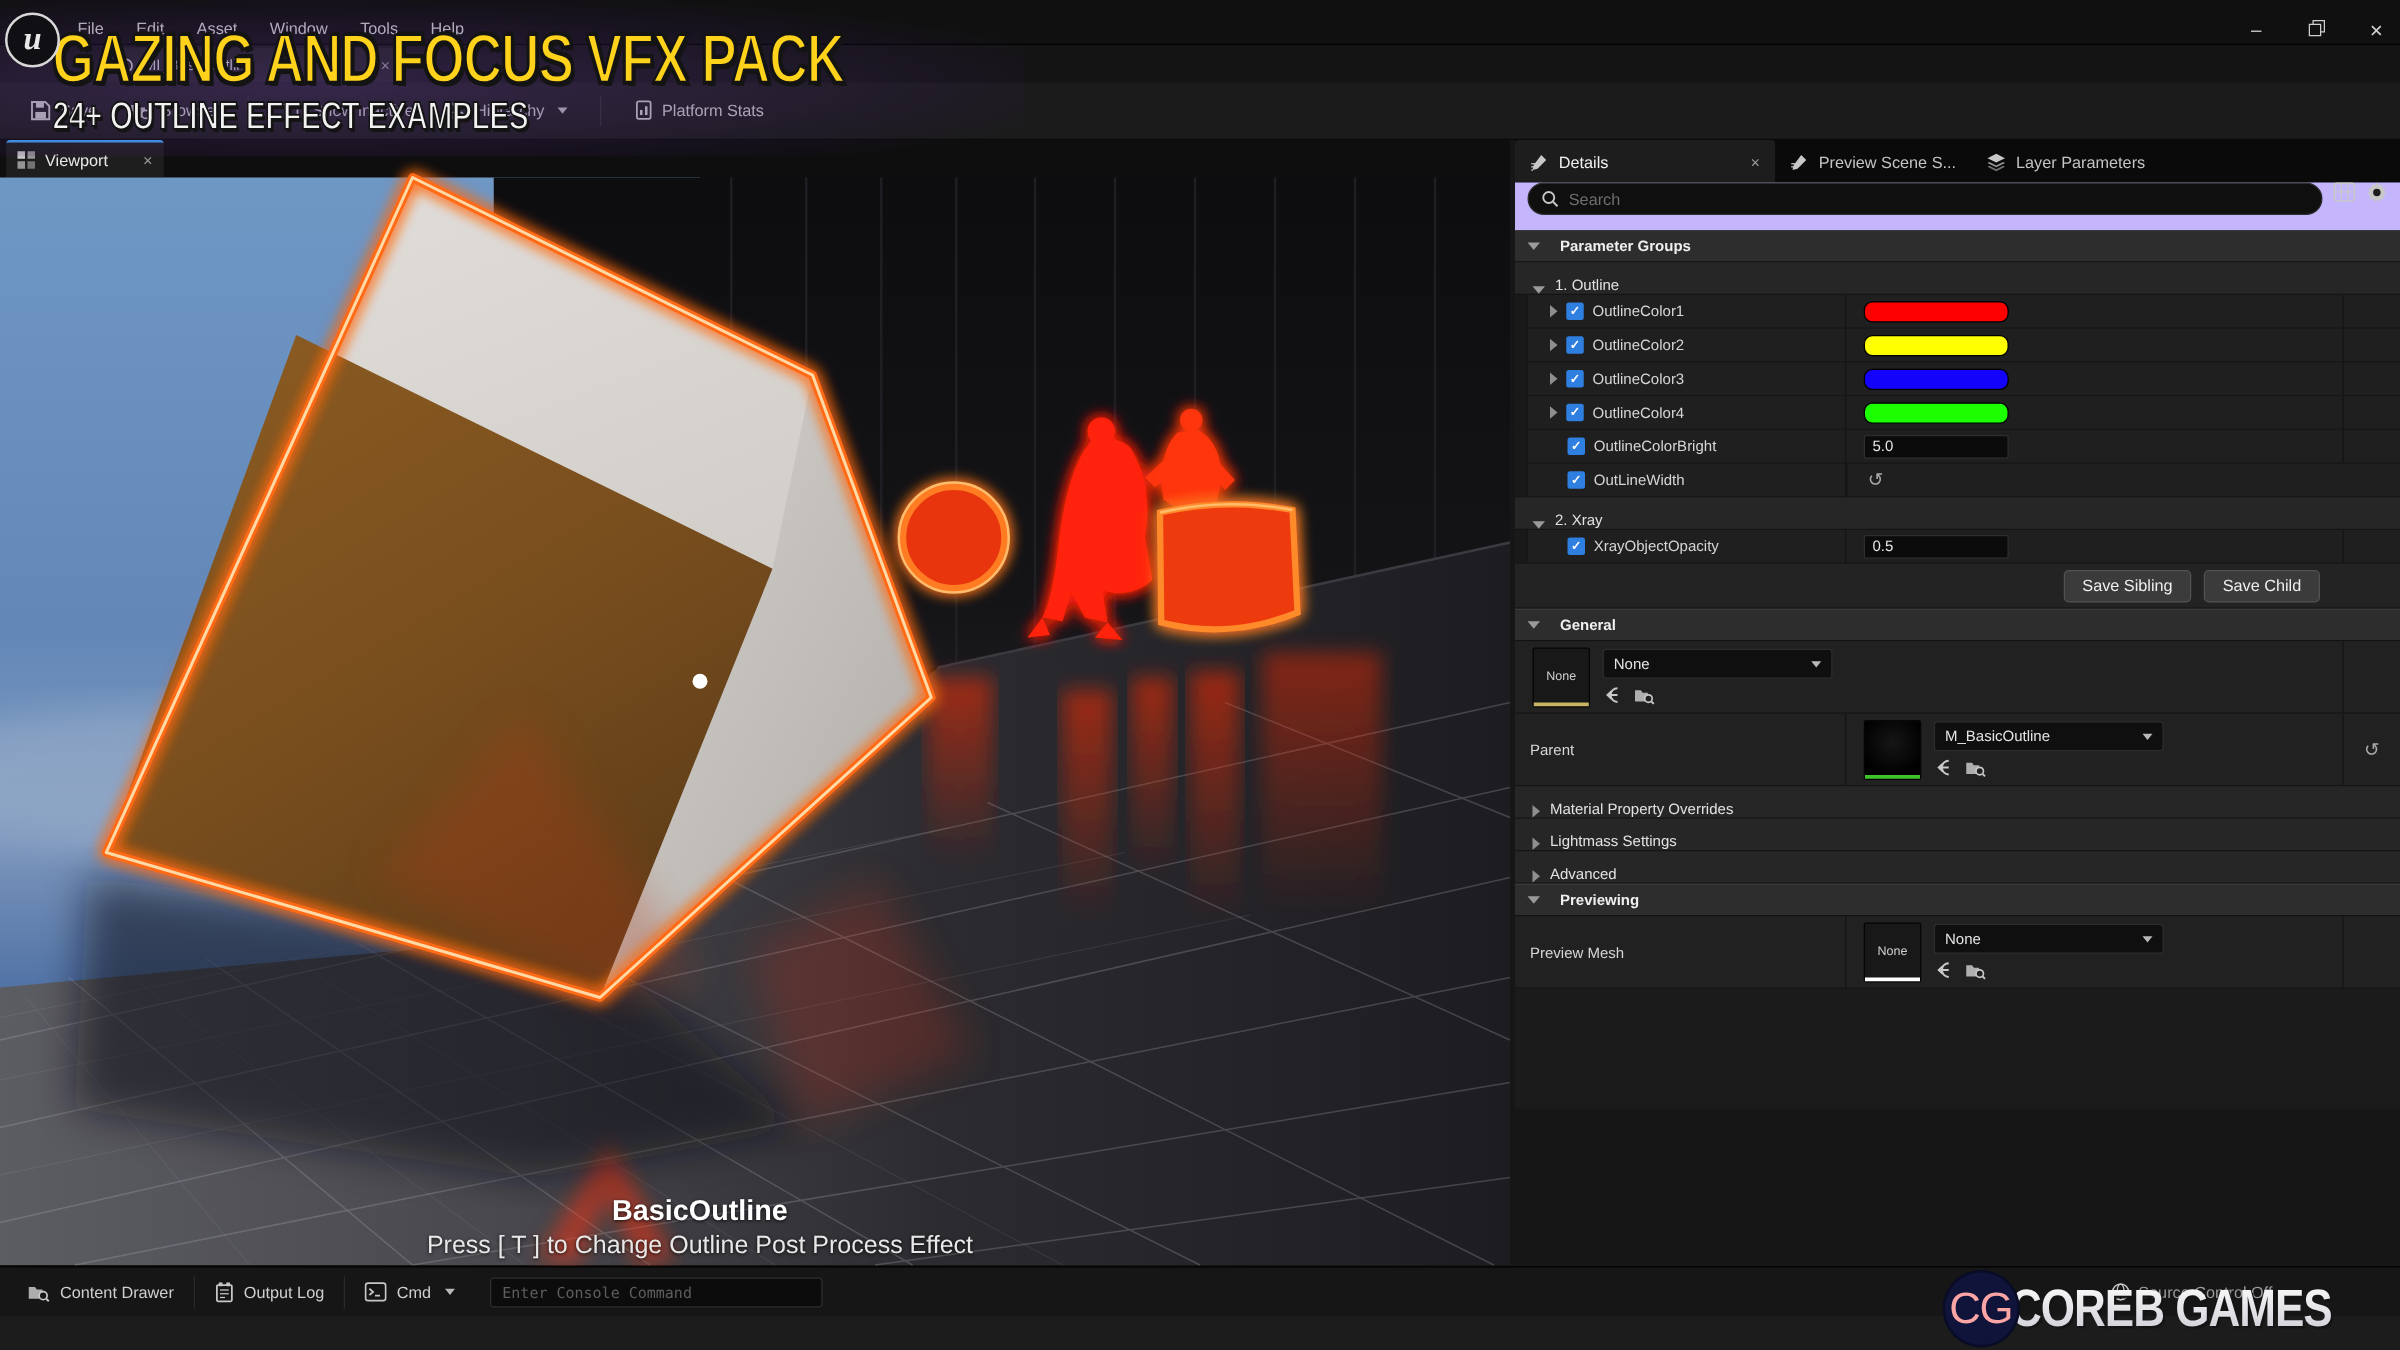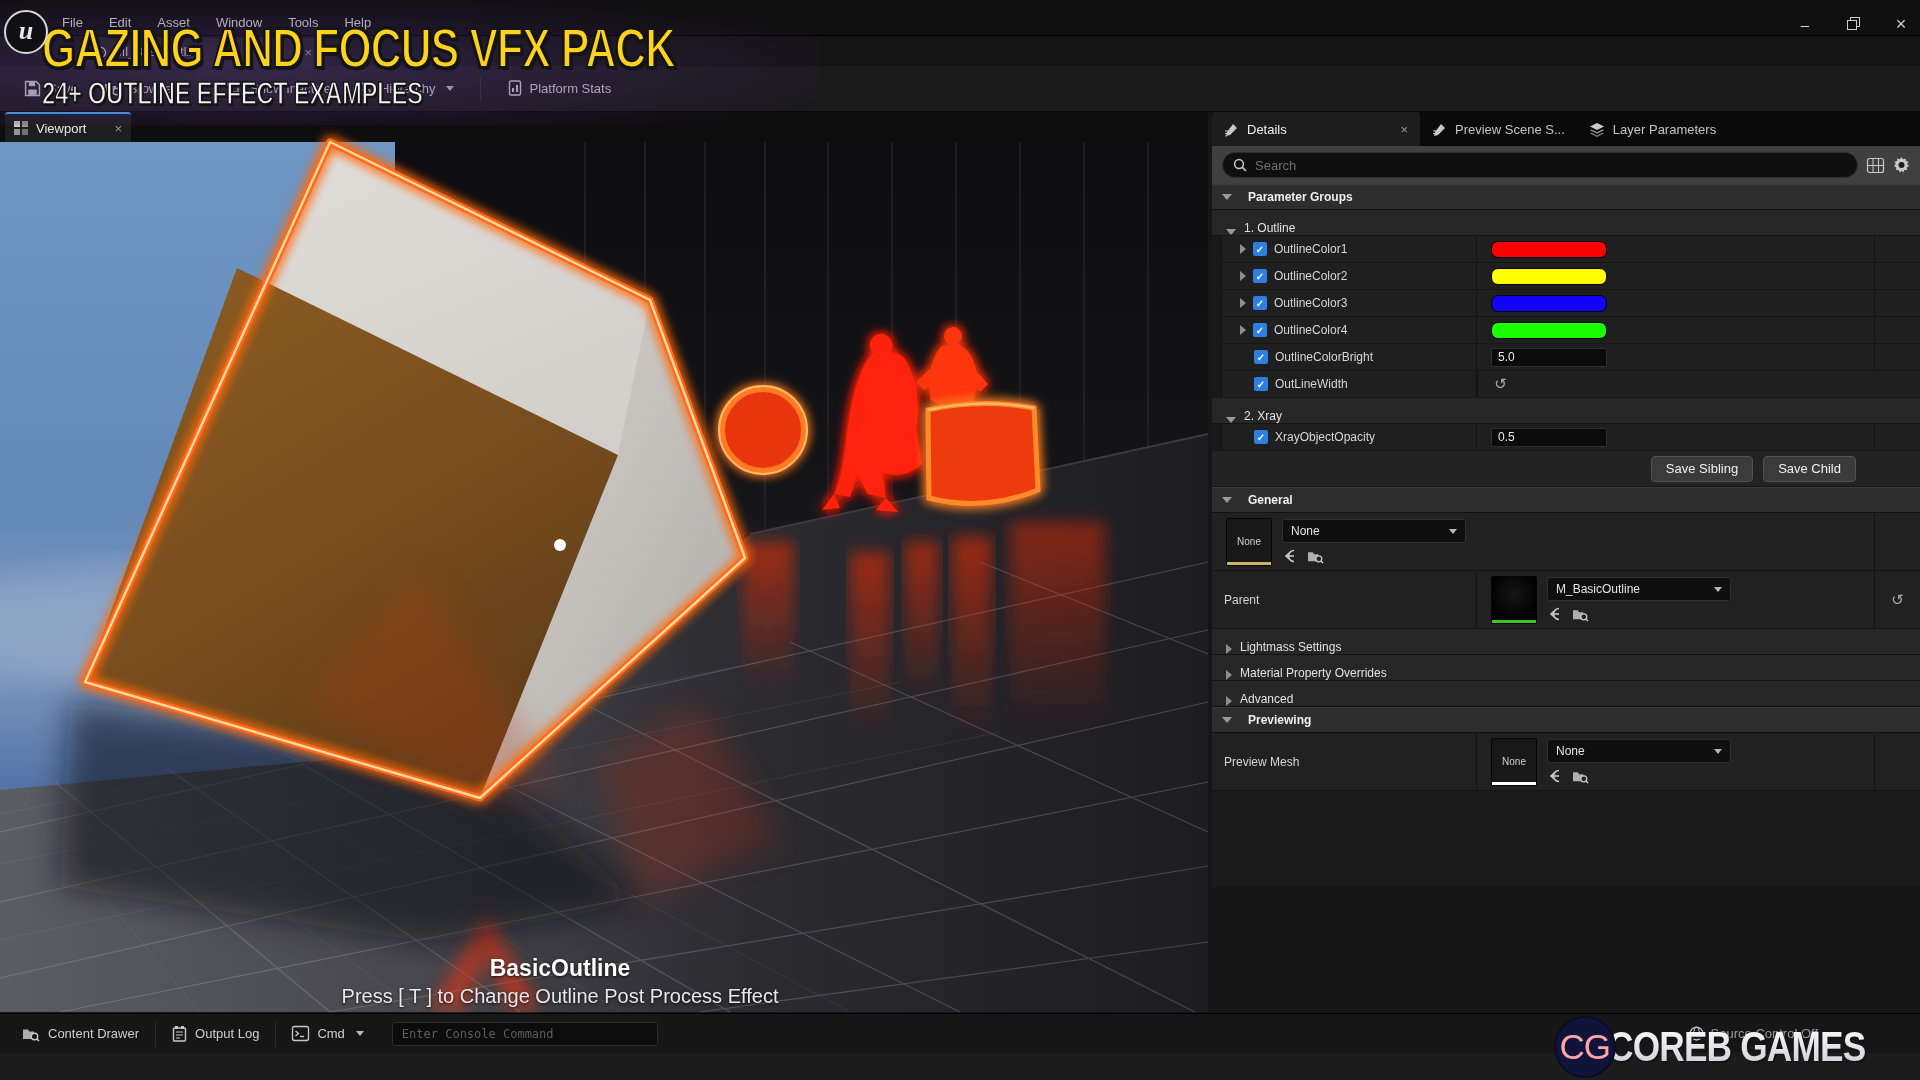--- a/index.html
+++ b/index.html
@@ -52,21 +52,21 @@
   .vp-caption { position:absolute; left:0; top:955px; width:1120px; text-align:center; z-index:20; pointer-events:none; }
   .vp-caption .t1 { font-size:23px; font-weight:bold; color:#ffffff; text-shadow:0 1px 3px rgba(0,0,0,.8); }
   .vp-caption .t2 { font-size:20px; color:#e8e8e8; margin-top:3px; text-shadow:0 1px 3px rgba(0,0,0,.8); }
 
   
   .details { position:absolute; left:1212px; top:112px; width:708px; height:775px; background:#1b1b1b; display:flex; flex-direction:column; }
   .dtabs { height:34px; background:#0a0a0a; display:flex; align-items:stretch; flex:none; }
   .dtab { display:flex; align-items:center; gap:8px; padding:0 12px; font-size:13px; color:#c4c4c4; }
   .dtab.active { background:#1d1d1d; color:#f0f0f0; width:208px; border-radius:3px 3px 0 0; }
   .dtab.active .x { margin-left:auto; color:#9a9a9a; }
-  .searchrow { height:38px; background:#404040; display:flex; align-items:center; padding:0 10px; gap:9px; flex:none; }
+  .searchrow { height:38px; background:#c4b5fd; display:flex; padding:0 10px; gap:9px; flex:none; }
   .searchbox { flex:1; height:26px; background:#0f0f0f; border:1px solid #2d2d2d; border-radius:13px; display:flex; align-items:center; padding:0 10px; gap:8px; }
   .searchbox input { background:transparent; border:0; outline:0; color:#d8d8d8; font-size:13px; width:100%; font-family:"Liberation Sans",sans-serif; }
   .searchbox input::placeholder { color:#6f6f6f; }
   .cat-header { height:25px; background:#2d2d2d; border-top:1px solid #3a3a3a; border-bottom:1px solid #121212; display:flex; align-items:center; gap:16px; padding:12px 10px; font-size:12px; font-weight:bold; color:#efefef; flex:none; }
   .grp-header { height:26px; background:#262626; border-bottom:1px solid #141414; display:flex; align-items:flex-end; gap:8px; padding:0 10px 0 14px; font-size:12px; color:#e2e2e2; flex:none; }
   .tri-d { width:0; height:0; border-left:5px solid transparent; border-right:5px solid transparent; border-top:6px solid #9a9a9a; flex:none; }
   .tri-r { width:0; height:0; border-top:5px solid transparent; border-bottom:5px solid transparent; border-left:6px solid #8e8e8e; flex:none; }
   .prow { height:27px; background:#1f1f1f; border-bottom:1px solid #161616; display:flex; align-items:center; flex:none; }
   .prow .rail { width:10px; align-self:stretch; background:#191919; border-right:1px solid #141414; flex:none; }
   .prow .lcell { width:254px; display:flex; align-items:center; gap:7px; padding-left:18px; align-self:stretch; flex:none; }
@@ -594,25 +594,25 @@
           </div>
         </div>
       </div>
       <div class="rcell2">
           <span>↺</span>
         </div>
     </div>
 
     <div class="grp-header">
       <span class="tri-r"></span>
-      <span>Lightmass Settings</span>
+      <span>Material Property Overrides</span>
     </div>
     <div class="grp-header">
       <span class="tri-r"></span>
-      <span>Material Property Overrides</span>
+      <span>Lightmass Settings</span>
     </div>
     <div class="grp-header">
       <span class="tri-r"></span>
       <span>Advanced</span>
     </div>
     <div class="cat-header">
       <span class="tri-d"></span>
       <span>Previewing</span>
     </div>
 

